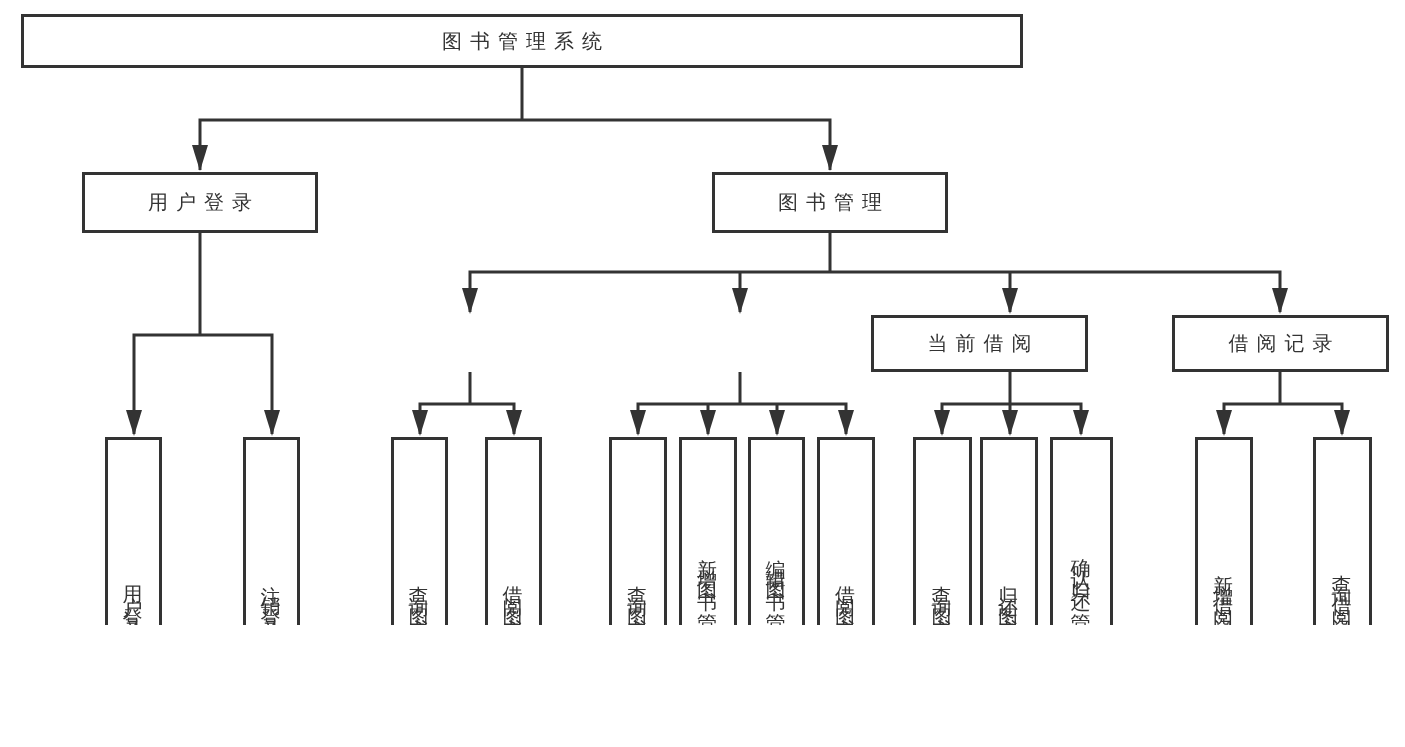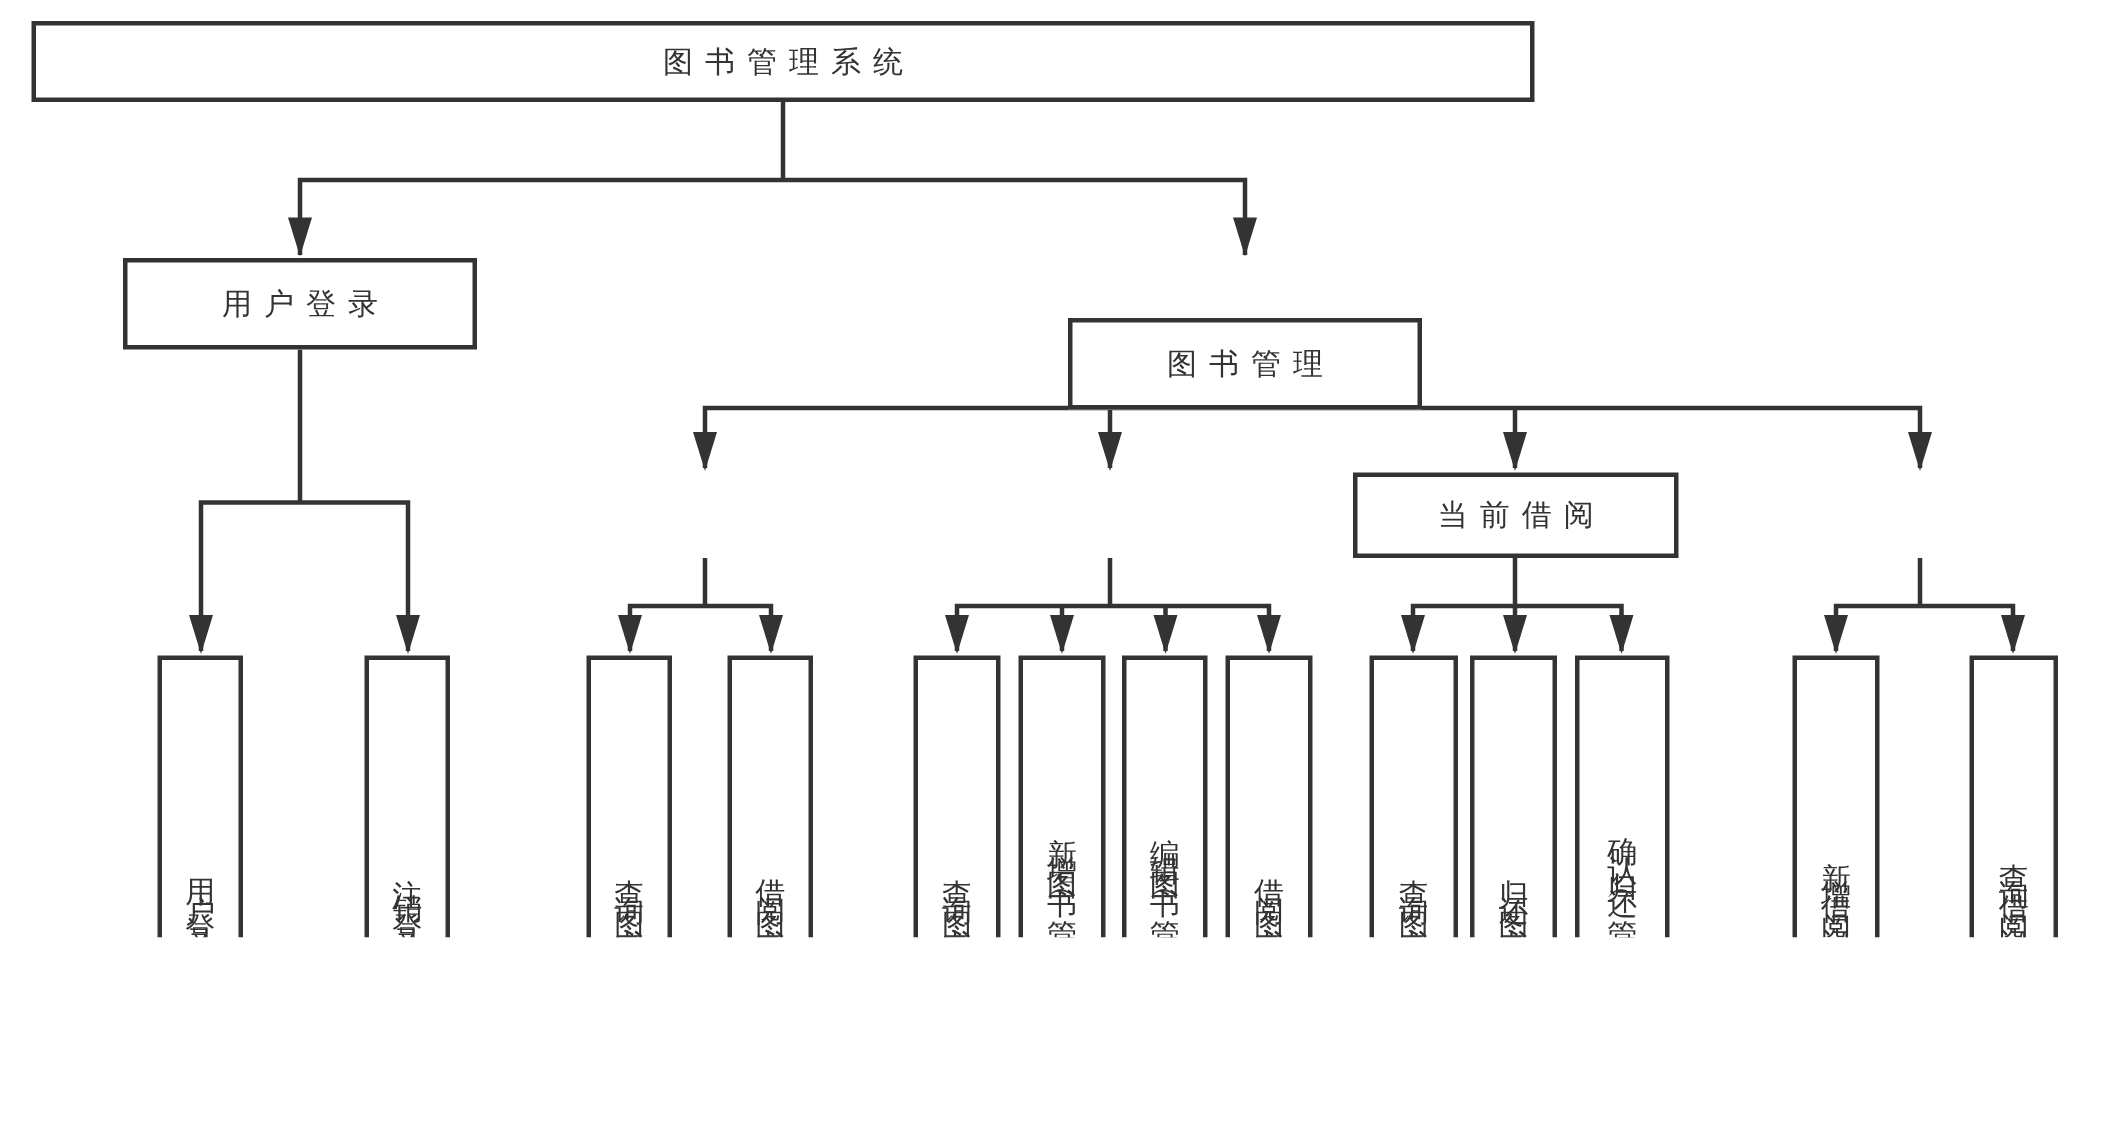--- a/index.html
+++ b/index.html
@@ -98,23 +98,24 @@
       <polygon points="1002,410 1018,410 1010,436"></polygon>
       <polygon points="1073,410 1089,410 1081,436"></polygon>
       <polygon points="1216,410 1232,410 1224,436"></polygon>
       <polygon points="1334,410 1350,410 1342,436"></polygon>
     </g>
   </svg>
 
   <div class="node" style="left:21px; top:14px; width:1002px; height:54px;">图书管理系统</div>
 
   <div class="node" style="left:82px; top:172px; width:236px; height:61px;">用户登录</div>
-  <div class="node" style="left:712px; top:172px; width:236px; height:61px;margin-top:40px;">图书管理</div>
+  <div class="node" style="left:712px; top:172px; width:236px; height:61px;">图书管理</div>
 
-  <div class="node" style="left:902px; top:315px; width:217px; height:57px;font-family:Liberation Serif, serif;">当前借阅</div>
+  <div class="node" style="left:871px; top:315px; width:217px; height:57px;font-family:Liberation Serif, serif;">当前借阅</div>
+  <div class="node" style="left:1172px; top:315px; width:217px; height:57px;">借阅记录</div>
 
   <div class="node v" style="left:105px; top:437px; width:57px; height:299px;">用户登录</div>
   <div class="node v" style="left:243px; top:437px; width:57px; height:299px;">注销登录</div>
 
   <div class="node v" style="left:391px; top:437px; width:57px; height:299px;">查询图书</div>
   <div class="node v" style="left:485px; top:437px; width:57px; height:299px;">借阅图书</div>
 
   <div class="node v" style="left:609px; top:437px; width:58px; height:299px;">查询图书</div>
   <div class="node v" style="left:679px; top:437px; width:58px; height:299px;">新增图书（管理员）</div>
   <div class="node v" style="left:748px; top:437px; width:57px; height:299px;">编辑图书（管理员）</div>

